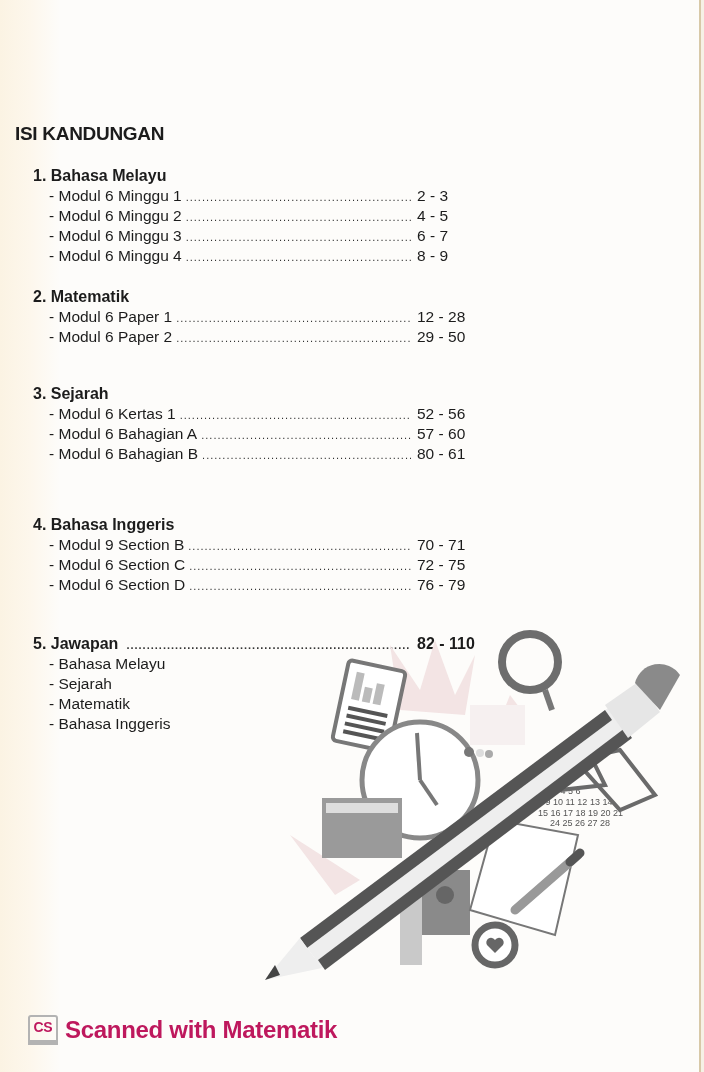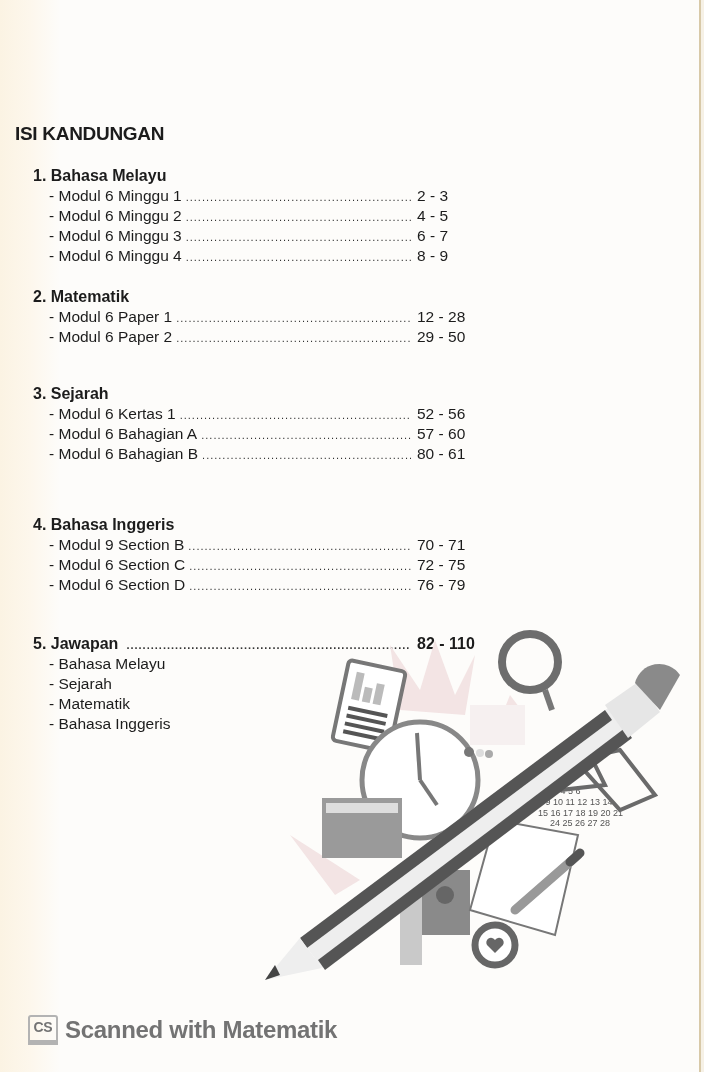--- a/index.html
+++ b/index.html
@@ -39,21 +39,21 @@
     font-size: 11px; letter-spacing: 1px; color: #333;
   }
   .dots::before { content: "................................................................................................................"; }
   .pages { width: 56px; text-align: left; white-space: nowrap; }
   .sec-head .pages { font-weight: bold; }
   .sub { padding-left: 16px; height: 20px; line-height: 20px; font-size: 15.5px; }
 
   .illus { position: absolute; left: 260px; top: 620px; width: 444px; height: 380px; }
   .watermark {
     position: absolute; left: 28px; top: 1015px; display: flex; align-items: center;
-    color: #737373; font-size: 24px; font-weight: bold; letter-spacing: -0.3px;
+    color: #be185d; font-size: 24px; font-weight: bold; letter-spacing: -0.3px;
   }
   .cs-logo {
     width: 30px; height: 30px; border: 2.5px solid #b3b3b3; border-radius: 3px;
     box-sizing: border-box; margin-right: 7px; font-size: 14px; line-height: 20px;
     text-align: center; font-weight: bold; position: relative;
   }
   .cs-logo::after {
     content: ""; position: absolute; left: -2px; right: -2px; bottom: -2px; height: 5px; background: #b3b3b3;
   }
 </style>

